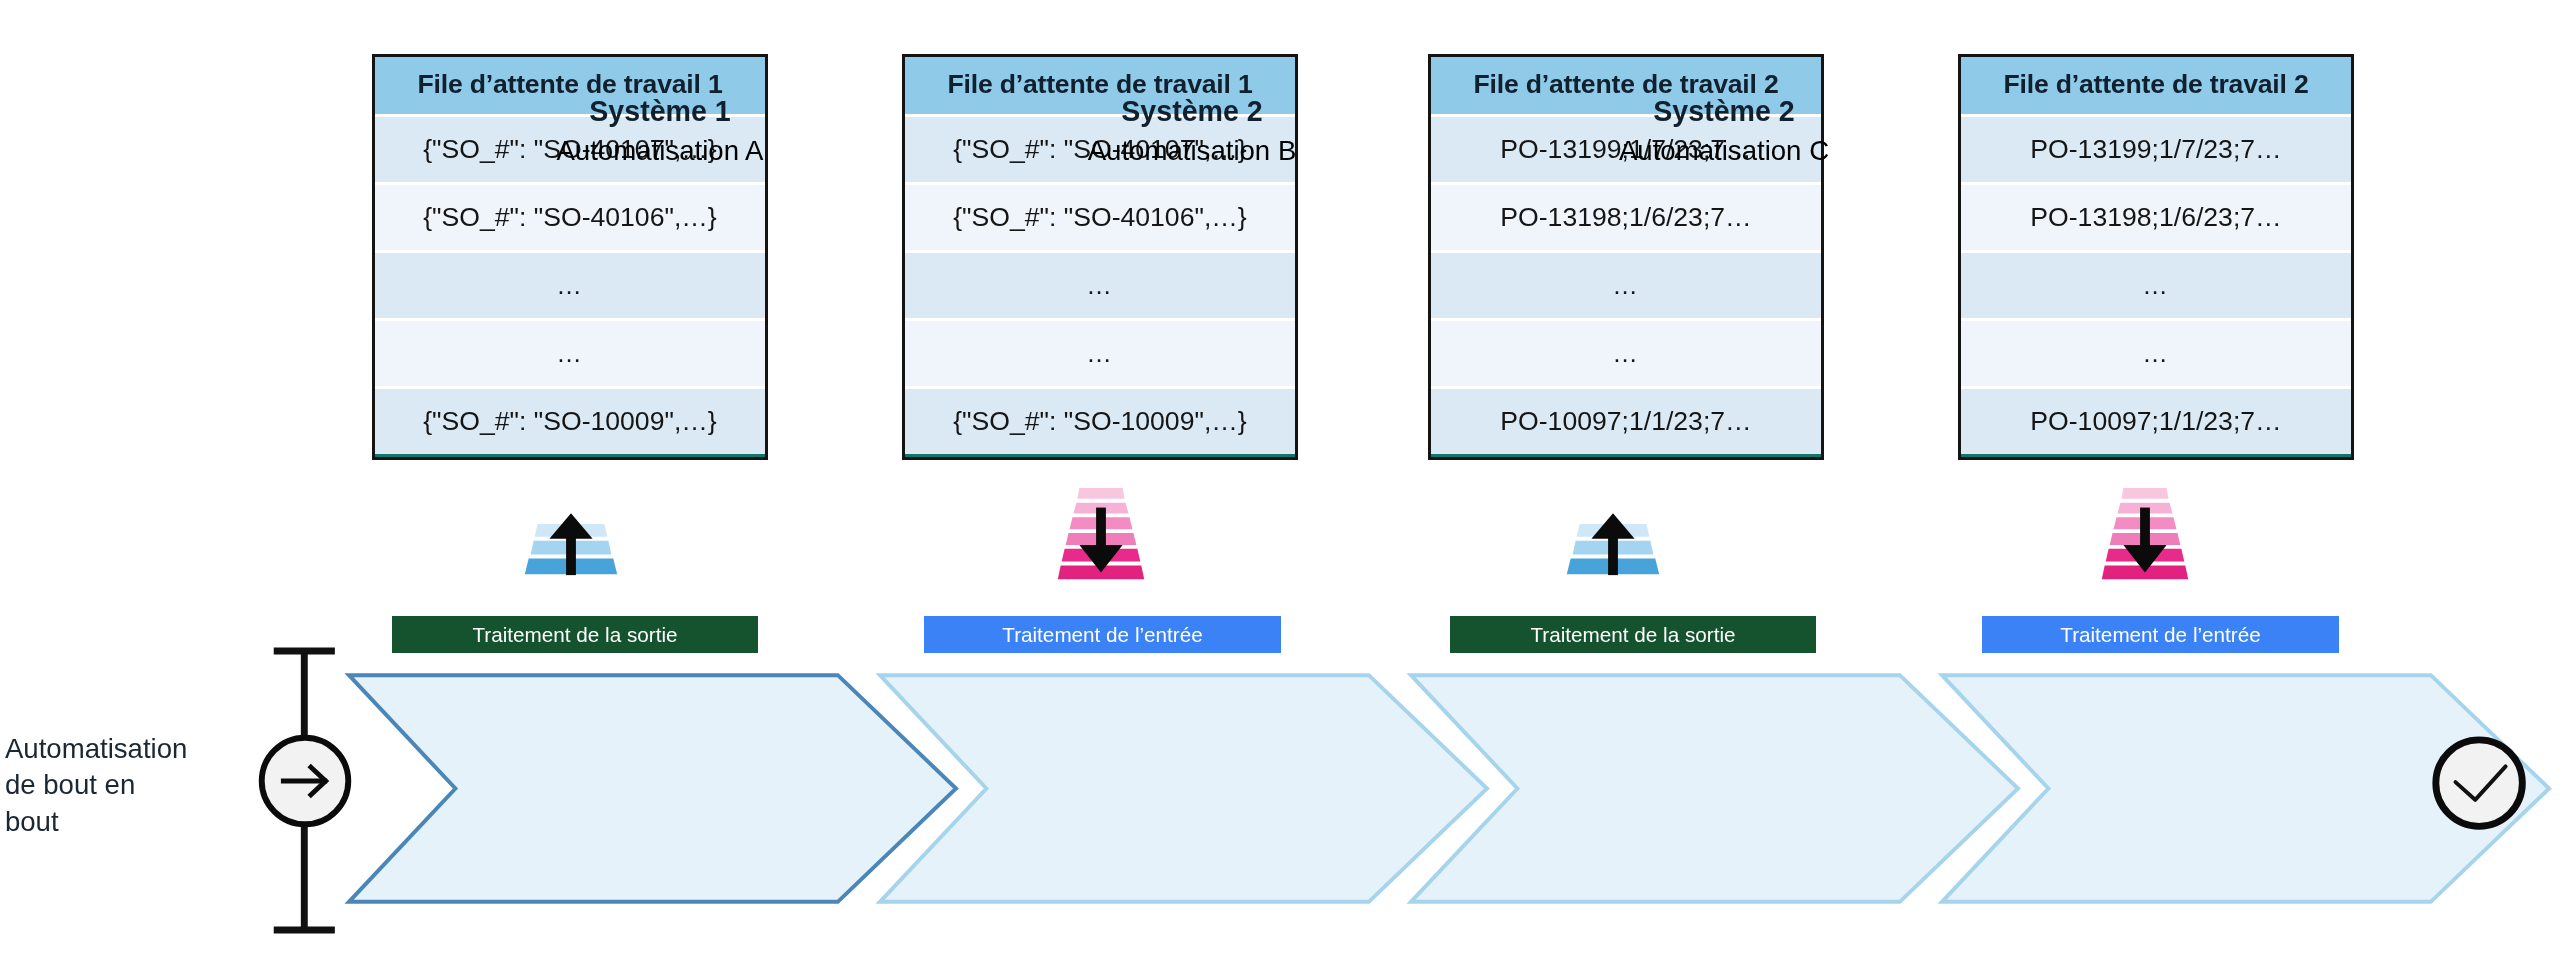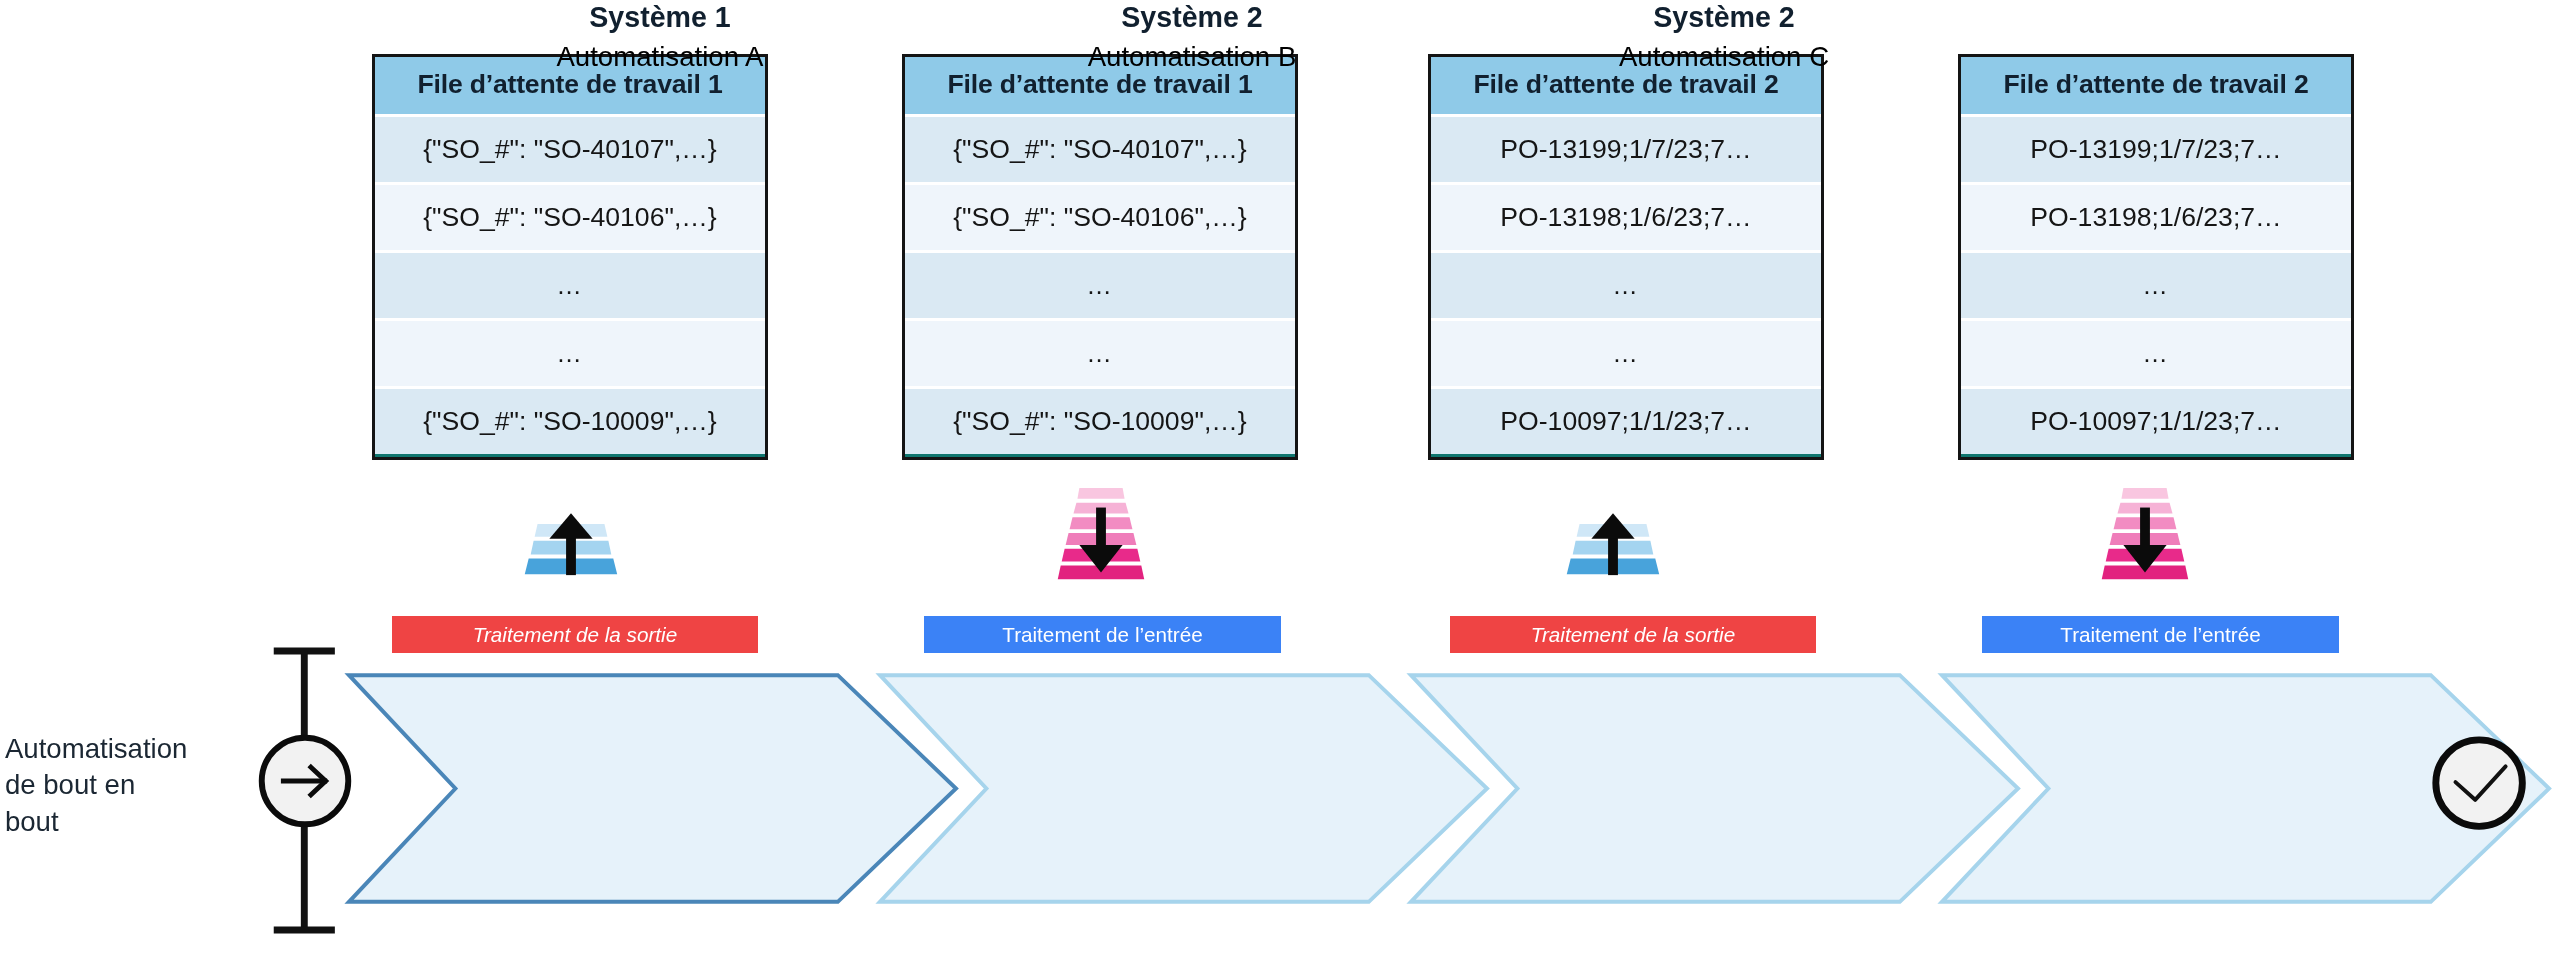--- a/index.html
+++ b/index.html
@@ -71,37 +71,38 @@
     position: absolute;
     height: 37px;
     line-height: 37px;
     text-align: center;
     color: #ffffff;
     font-size: 20.7px;
     white-space: nowrap;
     box-sizing: border-box;
     padding: 0 9.9px;
   }
-  .pill.blue { background: #ef4444; font-style: italic; }
+  .pill.blue { background: #14532d; }
   .pill.pink { background: #3b82f6; }
 
   
   .chevron {
     position: absolute;
     top: 673px;
     height: 231px;
   }
   .chevron svg { display: block; overflow: visible; }
   .chev-text {
     position: absolute;
-    top: 0;
+    top: 16px;
     height: 231px;
     display: flex;
     flex-direction: column;
     align-items: center;
+    justify-content: center;
     pointer-events: none;
   }
   .chev-title {
     font-size: 28.6px;
     font-weight: bold;
     color: #11202f;
     line-height: 1.25;
     white-space: nowrap;
   }
   .chev-sub {

